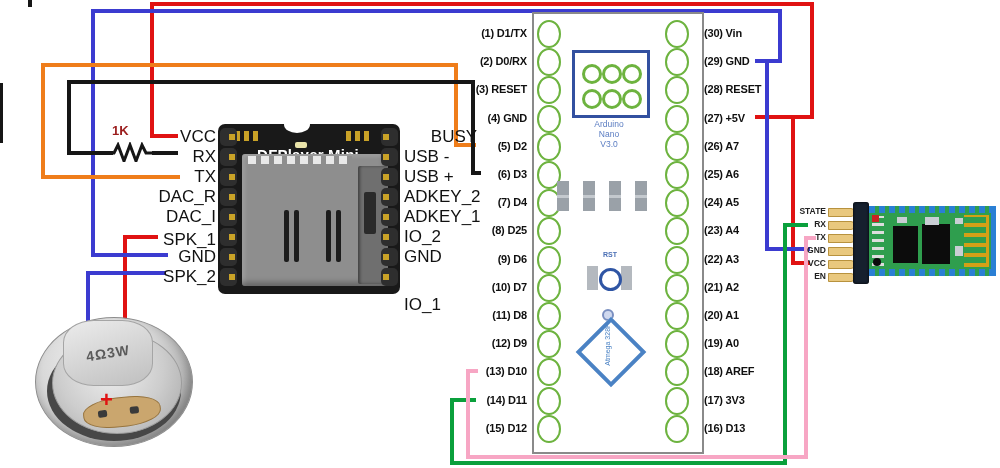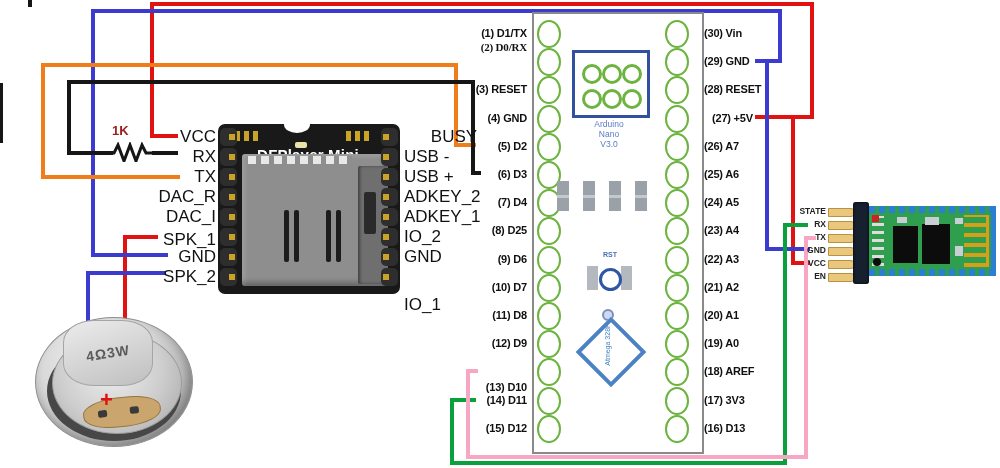--- a/index.html
+++ b/index.html
@@ -241,39 +241,39 @@
   <div class="npin" style="left:665px;top:217px;"></div>
   <div class="npin" style="left:665px;top:246px;"></div>
   <div class="npin" style="left:665px;top:274px;"></div>
   <div class="npin" style="left:665px;top:302px;"></div>
   <div class="npin" style="left:665px;top:330px;"></div>
   <div class="npin" style="left:665px;top:358px;"></div>
   <div class="npin" style="left:665px;top:387px;"></div>
   <div class="npin" style="left:665px;top:415px;"></div>
 
   <div class="nlabel l" style="top:27px;">(1) D1/TX</div>
-  <div class="nlabel l" style="top:41px;font-family:Liberation Serif, serif;">(2) D0/RX</div>
+  <div class="nlabel l" style="top:55px;">(2) D0/RX</div>
   <div class="nlabel l" style="top:83px;">(3) RESET</div>
   <div class="nlabel l" style="top:112px;">(4) GND</div>
   <div class="nlabel l" style="top:140px;">(5) D2</div>
   <div class="nlabel l" style="top:168px;">(6) D3</div>
   <div class="nlabel l" style="top:196px;">(7) D4</div>
   <div class="nlabel l" style="top:224px;">(8) D25</div>
   <div class="nlabel l" style="top:253px;">(9) D6</div>
   <div class="nlabel l" style="top:281px;">(10) D7</div>
   <div class="nlabel l" style="top:309px;">(11) D8</div>
   <div class="nlabel l" style="top:337px;">(12) D9</div>
-  <div class="nlabel l" style="top:381px;">(13) D10</div>
+  <div class="nlabel l" style="top:365px;">(13) D10</div>
   <div class="nlabel l" style="top:394px;">(14) D11</div>
   <div class="nlabel l" style="top:422px;">(15) D12</div>
 
   <div class="nlabel r" style="top:27px;">(30) Vin</div>
   <div class="nlabel r" style="top:55px;">(29) GND</div>
   <div class="nlabel r" style="top:83px;">(28) RESET</div>
-  <div class="nlabel r" style="top:112px;padding-left:8px;">(27) +5V</div>
+  <div class="nlabel r" style="top:112px;">(27) +5V</div>
   <div class="nlabel r" style="top:140px;">(26) A7</div>
   <div class="nlabel r" style="top:168px;">(25) A6</div>
   <div class="nlabel r" style="top:196px;">(24) A5</div>
   <div class="nlabel r" style="top:224px;">(23) A4</div>
   <div class="nlabel r" style="top:253px;">(22) A3</div>
   <div class="nlabel r" style="top:281px;">(21) A2</div>
   <div class="nlabel r" style="top:309px;">(20) A1</div>
   <div class="nlabel r" style="top:337px;">(19) A0</div>
   <div class="nlabel r" style="top:365px;">(18) AREF</div>
   <div class="nlabel r" style="top:394px;">(17) 3V3</div>

